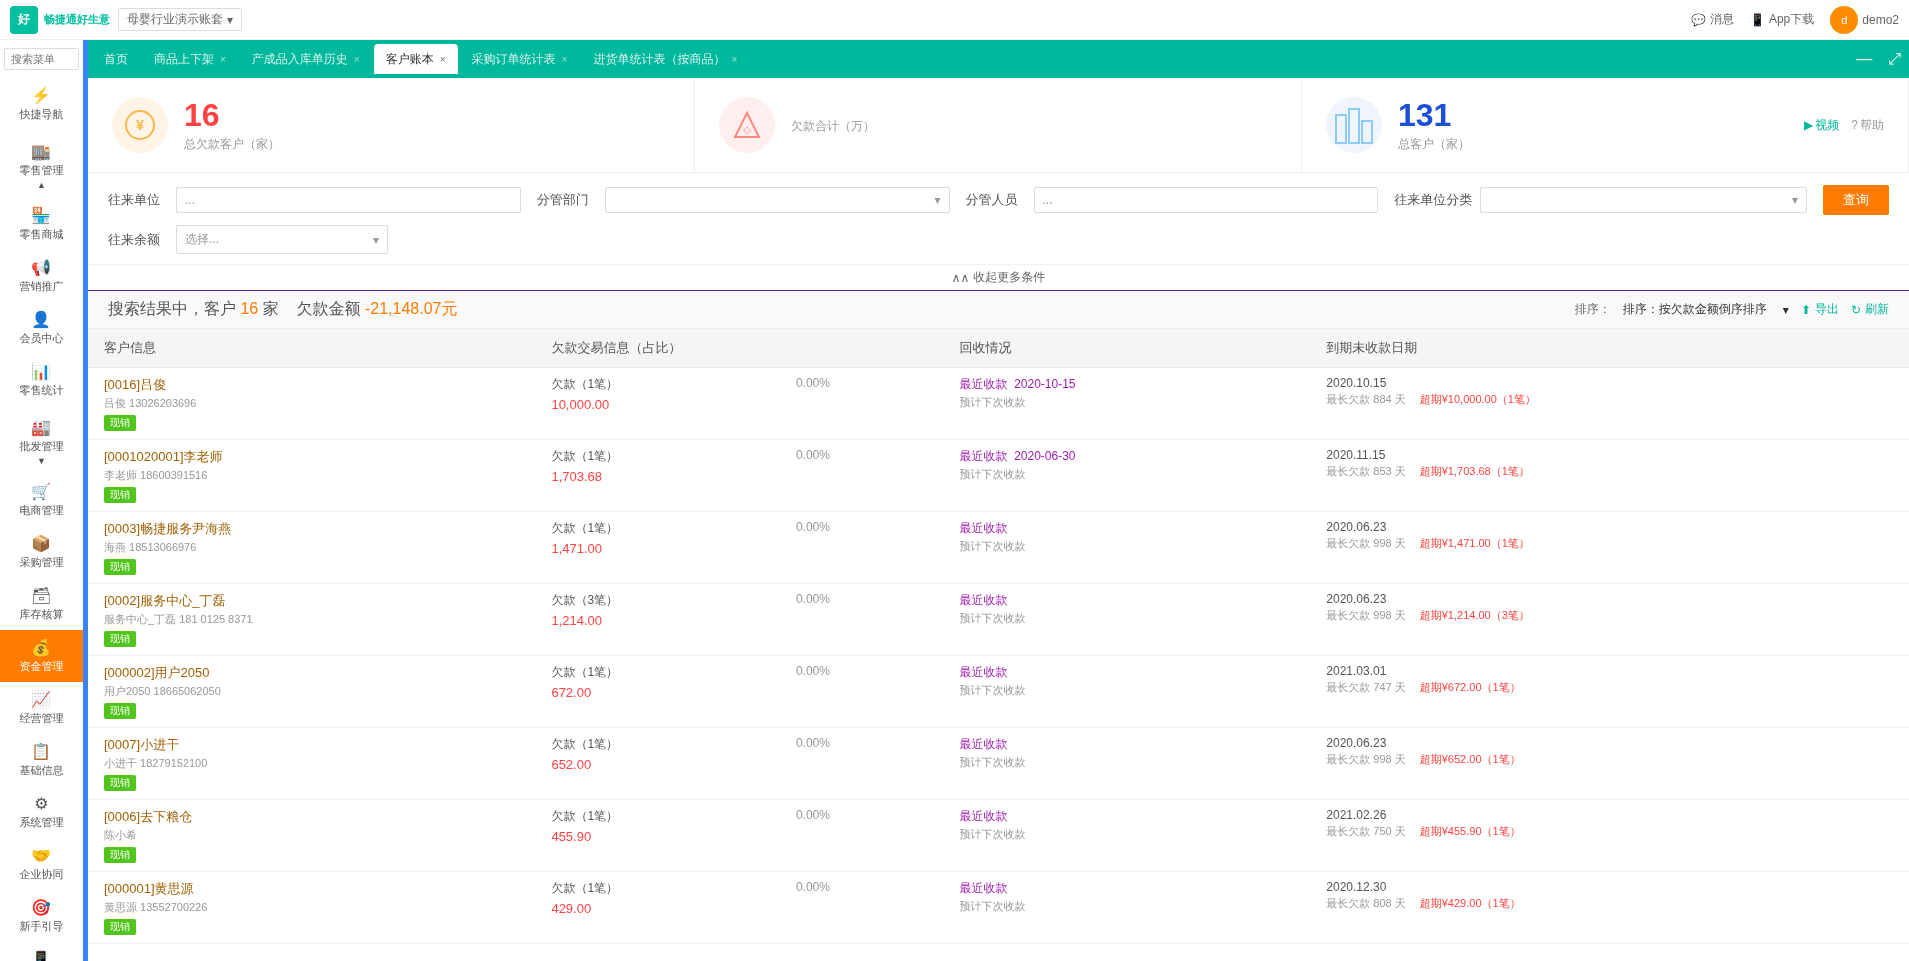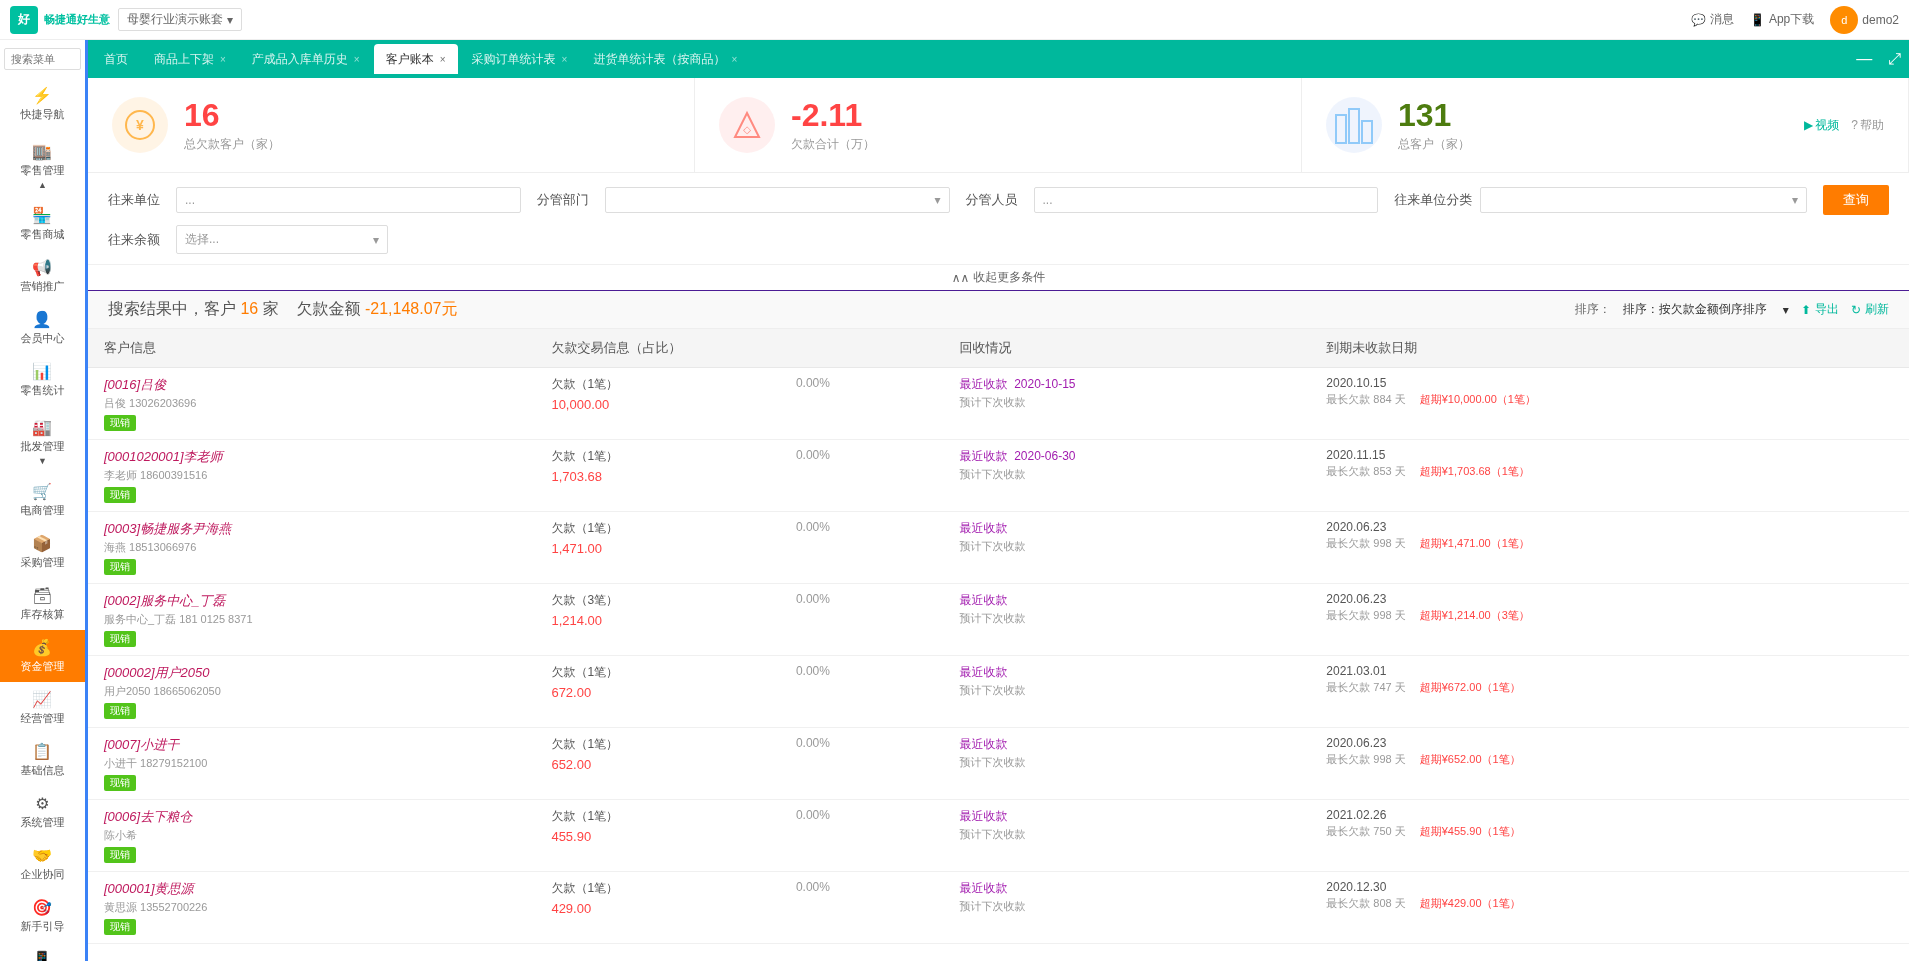--- a/index.html
+++ b/index.html
@@ -2,21 +2,21 @@
 <html><head>
   <meta charset="utf-8">
   <style>
     * { box-sizing: border-box; margin: 0; padding: 0; }
     body { font-family: 'Microsoft YaHei', Arial, sans-serif; font-size: 13px; background: #f5f5f5; color: #333; }
 
     
     .app-container { display: flex; flex-direction: column; height: 961px; width: 1909px; }
     .top-header { display: flex; align-items: center; height: 40px; background: #fff; border-bottom: 1px solid #eee; padding: 0 10px; }
     .main-area { display: flex; flex: 1; overflow: hidden; }
-    .sidebar { width: 88px; background: #fff; border-right: 3px solid #3b82f6; display: flex; flex-direction: column; }
+    .sidebar { width: 88px; background: #fff; border-right: 5px solid #3b82f6; display: flex; flex-direction: column; }
     .content-area { flex: 1; display: flex; flex-direction: column; overflow: hidden; }
 
     
     .logo-area { display: flex; align-items: center; gap: 6px; min-width: 88px; }
     .logo-icon { width: 28px; height: 28px; background: #00c0a0; border-radius: 4px; display: flex; align-items: center; justify-content: center; color: white; font-size: 12px; font-weight: bold; }
     .logo-text { font-size: 11px; color: #00c0a0; font-weight: bold; }
     .industry-selector { margin-left: 8px; font-size: 12px; color: #666; display: flex; align-items: center; gap: 4px; cursor: pointer; border: 1px solid #ddd; padding: 2px 8px; border-radius: 2px; }
     .header-right { margin-left: auto; display: flex; align-items: center; gap: 16px; }
     .header-btn { display: flex; align-items: center; gap: 4px; color: #666; font-size: 12px; cursor: pointer; }
     .avatar { width: 28px; height: 28px; border-radius: 50%; background: #ff8c00; display: flex; align-items: center; justify-content: center; color: white; font-size: 11px; }
@@ -41,21 +41,21 @@
     
     .stats-bar { display: flex; background: #fff; border-bottom: 1px solid #eee; min-height: 95px; }
     .stat-card { flex: 1; display: flex; align-items: center; gap: 16px; padding: 16px 24px; border-right: 1px solid #eee; }
     .stat-icon-circle { width: 56px; height: 56px; border-radius: 50%; display: flex; align-items: center; justify-content: center; }
     .stat-icon-circle.orange { background: rgba(255,152,0,0.1); }
     .stat-icon-circle.pink { background: rgba(255,100,100,0.1); }
     .stat-icon-circle.blue { background: rgba(100,149,237,0.1); }
     .stat-info { flex: 1; }
     .stat-number { font-size: 32px; font-weight: bold; }
     .stat-number.red { color: #ff4444; }
-    .stat-number.dark { color: #4d7c0f; font-weight: 900; }
+    .stat-number.dark { color: #1d4ed8; font-weight: 900; }
     .stat-label { font-size: 12px; color: #999; margin-top: 2px; }
     .stat-help { margin-left: auto; display: flex; gap: 12px; align-items: flex-start; font-size: 12px; color: #999; }
 
     
     .filter-area { background: #fff; padding: 12px 20px 0; border-bottom: 1px solid #4c1d95; }
     .filter-row { display: flex; align-items: center; gap: 16px; margin-bottom: 10px; }
     .filter-item { display: flex; align-items: center; gap: 8px; flex: 1; }
     .filter-label { font-size: 13px; color: #555; white-space: nowrap; min-width: 60px; }
     .filter-input { flex: 1; border: 1px solid #ddd; border-radius: 2px; padding: 5px 8px; font-size: 12px; display: flex; align-items: center; justify-content: space-between; color: #999; cursor: pointer; }
     .filter-input.has-dropdown { position: relative; }
@@ -69,21 +69,21 @@
     .result-actions { display: flex; align-items: center; gap: 12px; font-size: 12px; color: #666; }
     .result-action-btn { display: flex; align-items: center; gap: 4px; cursor: pointer; color: #00b89c; }
 
     
     .table-wrapper { flex: 1; overflow-y: auto; background: #fff; }
     table { width: 100%; border-collapse: collapse; }
     thead tr { background: #f5f5f5; }
     th { padding: 10px 16px; text-align: left; font-size: 13px; color: #555; font-weight: 500; border-bottom: 1px solid #e8e8e8; white-space: nowrap; }
     td { padding: 8px 16px; border-bottom: 1px solid #f0f0f0; vertical-align: top; font-size: 12px; }
 
-    .customer-name { color: #be185d; cursor: pointer; font-size: 13px; font-style: italic; }
+    .customer-name { color: #a16207; cursor: pointer; font-size: 13px; }
     .customer-sub { color: #999; font-size: 11px; margin-top: 2px; }
     .tag-green { display: inline-block; background: #52c41a; color: white; font-size: 10px; padding: 1px 6px; border-radius: 2px; margin-top: 4px; }
     .debt-amount { color: #ff4444; font-size: 13px; font-weight: 500; }
     .debt-count { color: #555; margin-bottom: 4px; }
     .debt-percent { color: #999; }
     .collection-date { color: #a21caf; font-size: 12px; }
     .collection-next { color: #999; font-size: 11px; margin-top: 2px; }
     .overdue-date { color: #555; font-size: 12px; }
     .overdue-days { color: #999; font-size: 11px; }
     .overdue-link { color: #ff4444; cursor: pointer; font-size: 11px; }
@@ -251,21 +251,20 @@
           </div>
         </div>
         <div class="stat-card">
           <div class="stat-icon-circle pink">
             <svg width="32" height="32" viewBox="0 0 32 32">
               <polygon points="16,4 28,28 4,28" fill="none" stroke="#ff8a80" stroke-width="2"></polygon>
               <text x="16" y="24" text-anchor="middle" font-size="10" fill="#ff8a80">◇</text>
             </svg>
           </div>
           <div class="stat-info">
-            <div class="stat-number red">-2.11</div>
             <div class="stat-label">欠款合计（万）</div>
           </div>
         </div>
         <div class="stat-card">
           <div class="stat-icon-circle blue">
             <svg width="48" height="48" viewBox="0 0 48 48">
               <rect x="6" y="14" width="10" height="28" fill="none" stroke="#90caf9" stroke-width="2"></rect>
               <rect x="19" y="8" width="10" height="34" fill="none" stroke="#90caf9" stroke-width="2"></rect>
               <rect x="32" y="20" width="10" height="22" fill="none" stroke="#90caf9" stroke-width="2"></rect>
             </svg>

